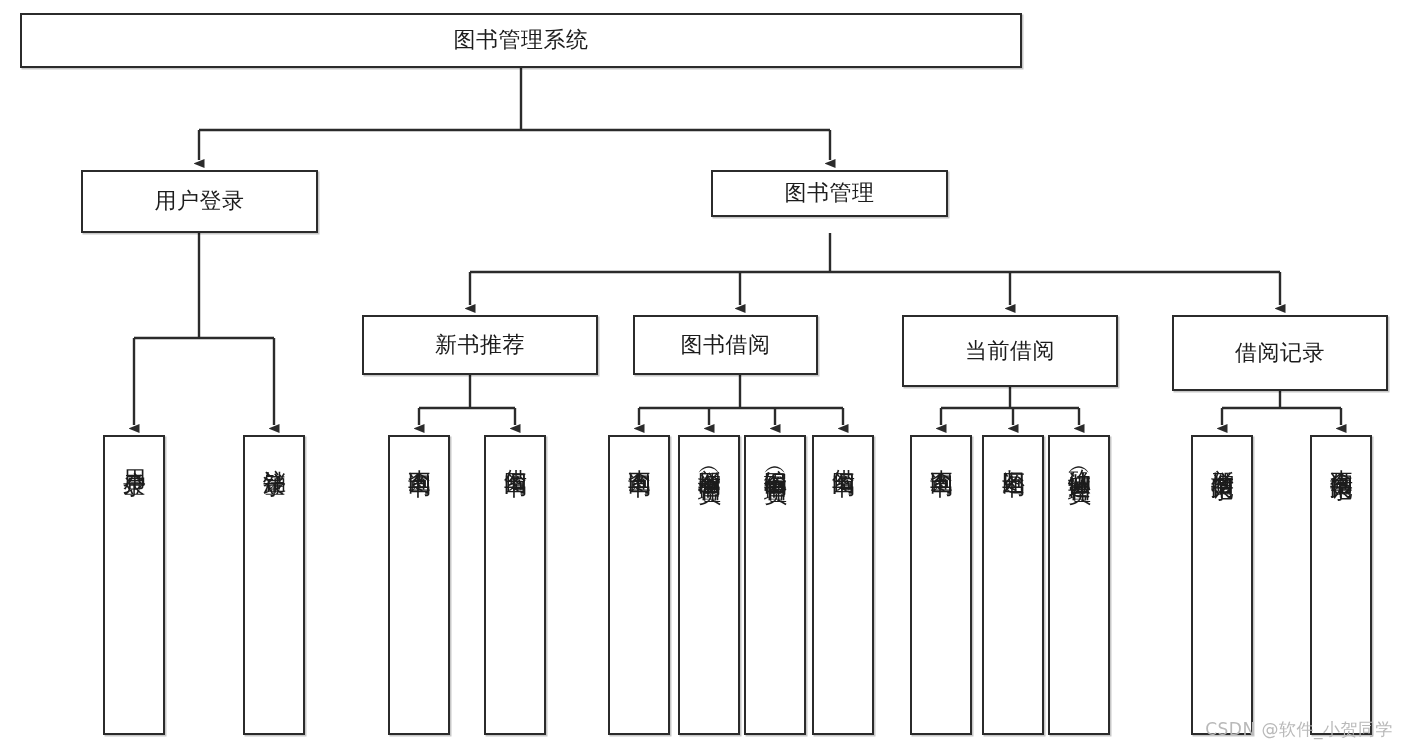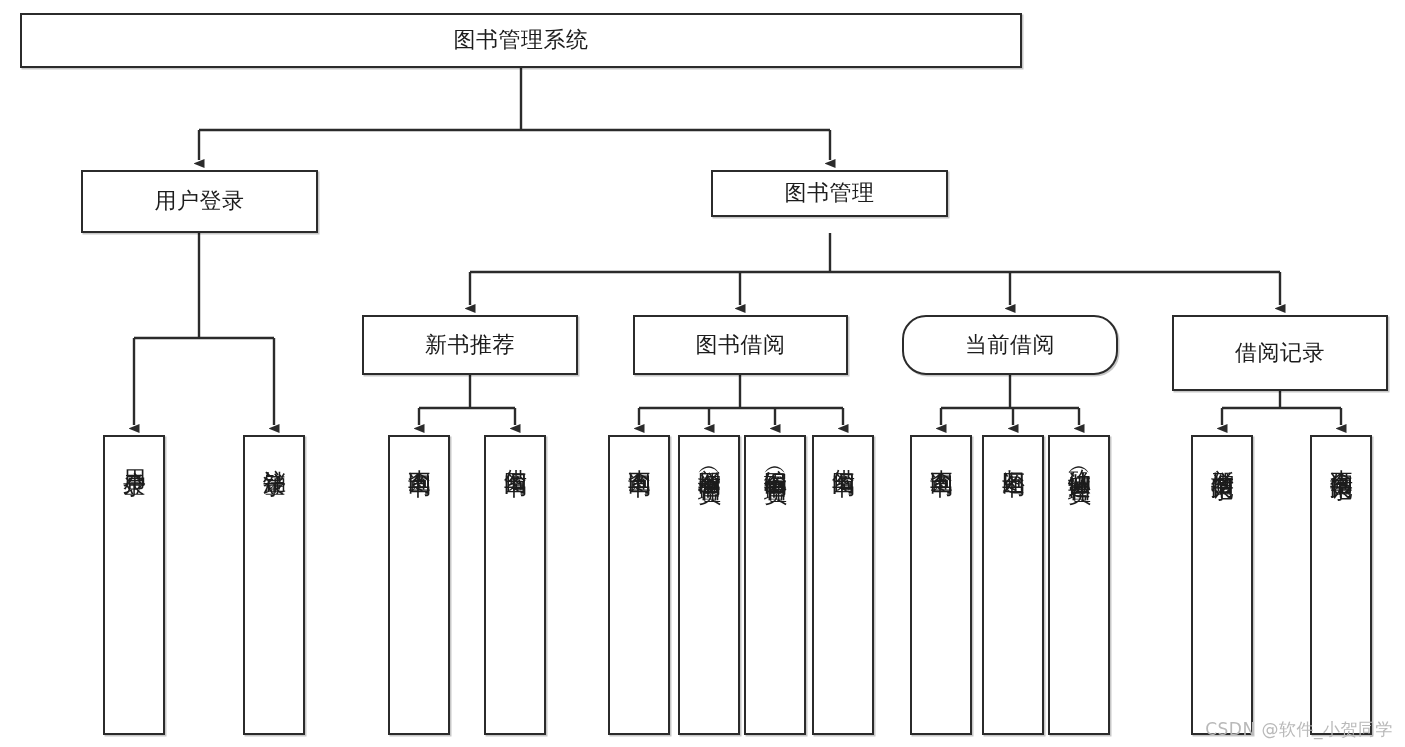--- a/index.html
+++ b/index.html
@@ -129,27 +129,27 @@
     <span class="label">图书管理系统</span>
   </div>
 
   <div class="node horiz" style="left: 81px; top: 170px; width: 237px; height: 63px;">
     <span class="label">用户登录</span>
   </div>
   <div class="node horiz" style="left: 711px; top: 170px; width: 237px; height: 47px;">
     <span class="label">图书管理</span>
   </div>
 
-  <div class="node horiz" style="left: 362px; top: 315px; width: 216px; height: 60px;">
+  <div class="node horiz" style="left: 362px; top: 315px; width: 236px; height: 60px;">
     <span class="label">新书推荐</span>
   </div>
-  <div class="node horiz" style="left: 633px; top: 315px; width: 215px; height: 60px;">
+  <div class="node horiz" style="left: 633px; top: 315px; width: 185px; height: 60px;">
     <span class="label">图书借阅</span>
   </div>
-  <div class="node horiz" style="left: 902px; top: 315px; width: 216px; height: 60px; border-radius: 24px;">
+  <div class="node horiz" style="left: 902px; top: 315px; width: 216px; height: 72px;">
     <span class="label">当前借阅</span>
   </div>
   <div class="node horiz" style="left: 1172px; top: 315px; width: 216px; height: 76px;">
     <span class="label">借阅记录</span>
   </div>
 
   <div class="node vert" style="left: 103px; top: 435px; width: 62px; height: 300px;">
     <span class="label">用户登录</span>
   </div>
   <div class="node vert" style="left: 243px; top: 435px; width: 62px; height: 300px;">

